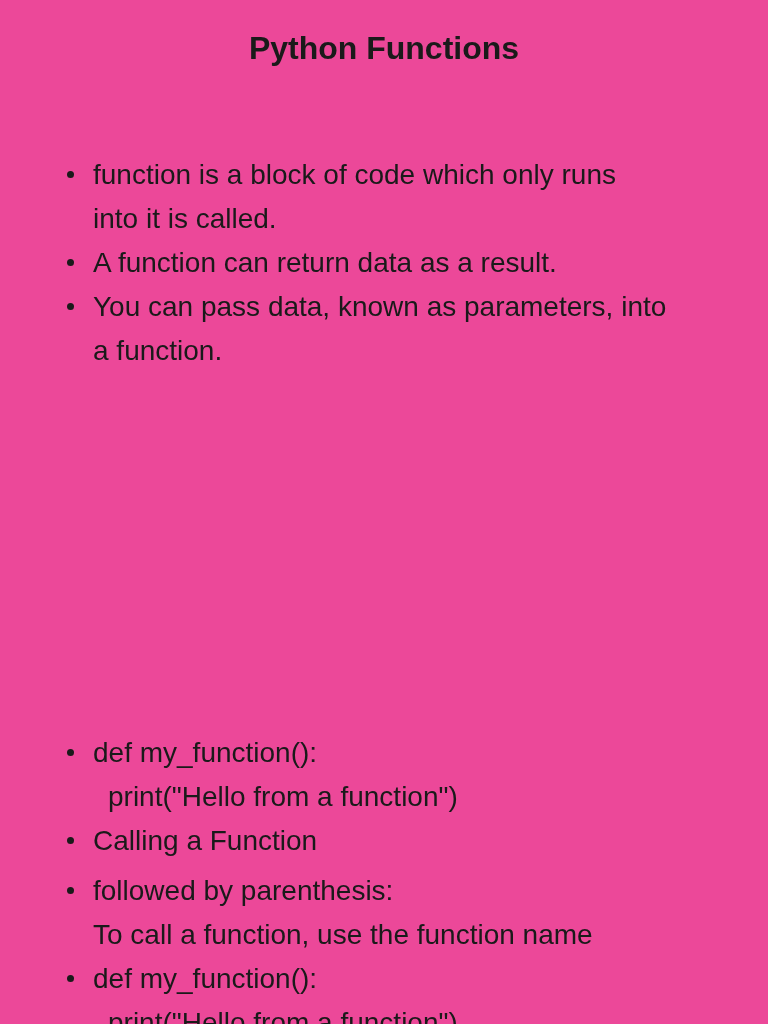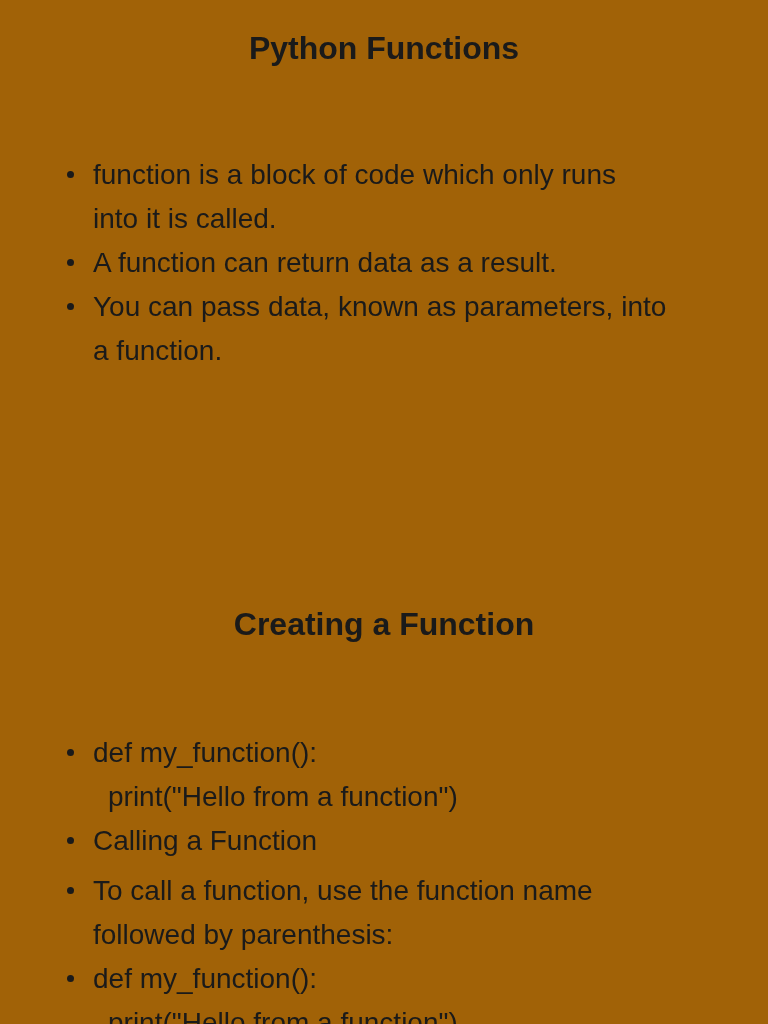--- a/index.html
+++ b/index.html
@@ -4,21 +4,21 @@
 <style>
   html, body {
     margin: 0;
     padding: 0;
     background: #ffffff;
   }
   .page {
     position: relative;
     width: 768px;
     height: 1024px;
-    background: #a16207;
+    background: #ec4899;
     overflow: hidden;
     font-family: "Liberation Sans", sans-serif;
     color: #1a1a1a;
   }
   .slide-title {
     position: absolute;
     left: 0;
     width: 100%;
     text-align: center;
     font-size: 32px;
@@ -79,36 +79,35 @@
       <span class="bullet-dot"></span>
       <span class="bullet-line">A function can return data as a result.</span>
     </li>
     <li class="bullet-item">
       <span class="bullet-dot"></span>
       <span class="bullet-line">You can pass data, known as parameters, into</span>
       <span class="bullet-line">a function.</span>
     </li>
   </ul>
 
-  <h1 class="slide-title" id="slide2-title">Creating a Function</h1>
 
   <ul class="bullet-list" id="slide2-list">
     <li class="bullet-item">
       <span class="bullet-dot"></span>
       <span class="bullet-line">def my_function():</span>
       <span class="bullet-line code-indent">print("Hello from a function")</span>
     </li>
     <li class="bullet-item bold-item">
       <span class="bullet-dot"></span>
       <span class="bullet-line">Calling a Function</span>
     </li>
     <li class="bullet-item gap-before">
       <span class="bullet-dot"></span>
+      <span class="bullet-line">followed by parenthesis:</span>
       <span class="bullet-line">To call a function, use the function name</span>
-      <span class="bullet-line">followed by parenthesis:</span>
     </li>
     <li class="bullet-item">
       <span class="bullet-dot"></span>
       <span class="bullet-line">def my_function():</span>
       <span class="bullet-line code-indent">print("Hello from a function")</span>
     </li>
   </ul>
 
 </div>
 

